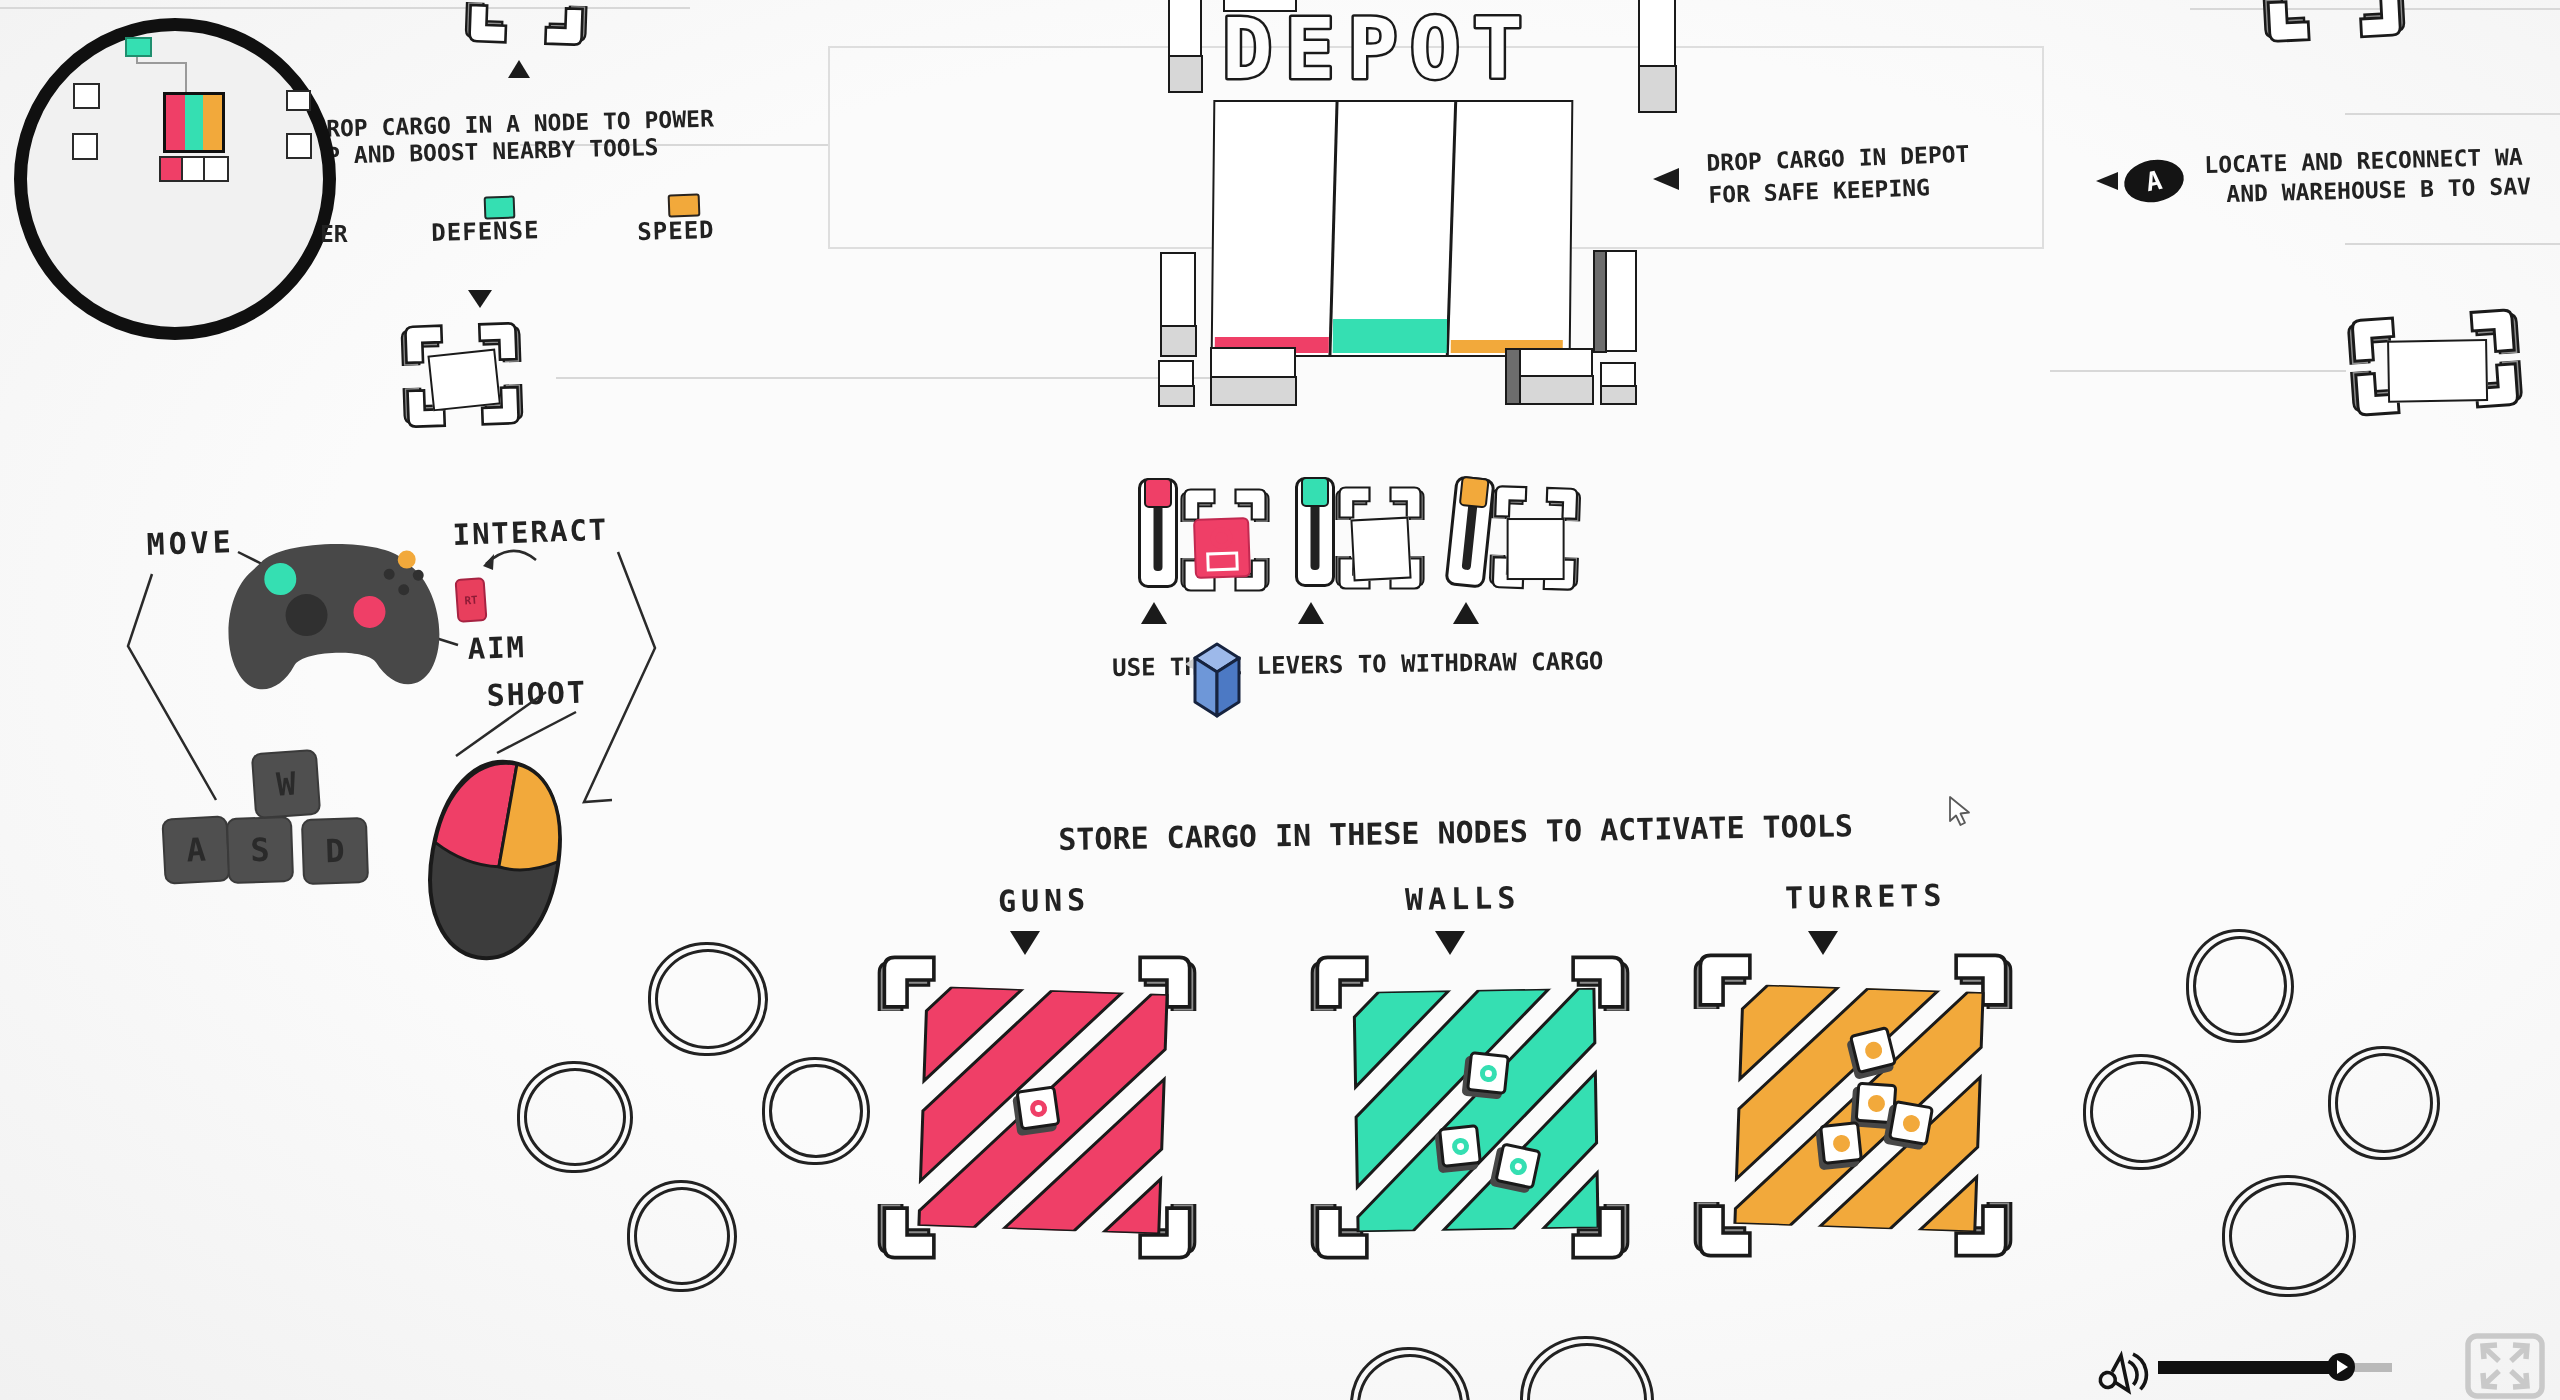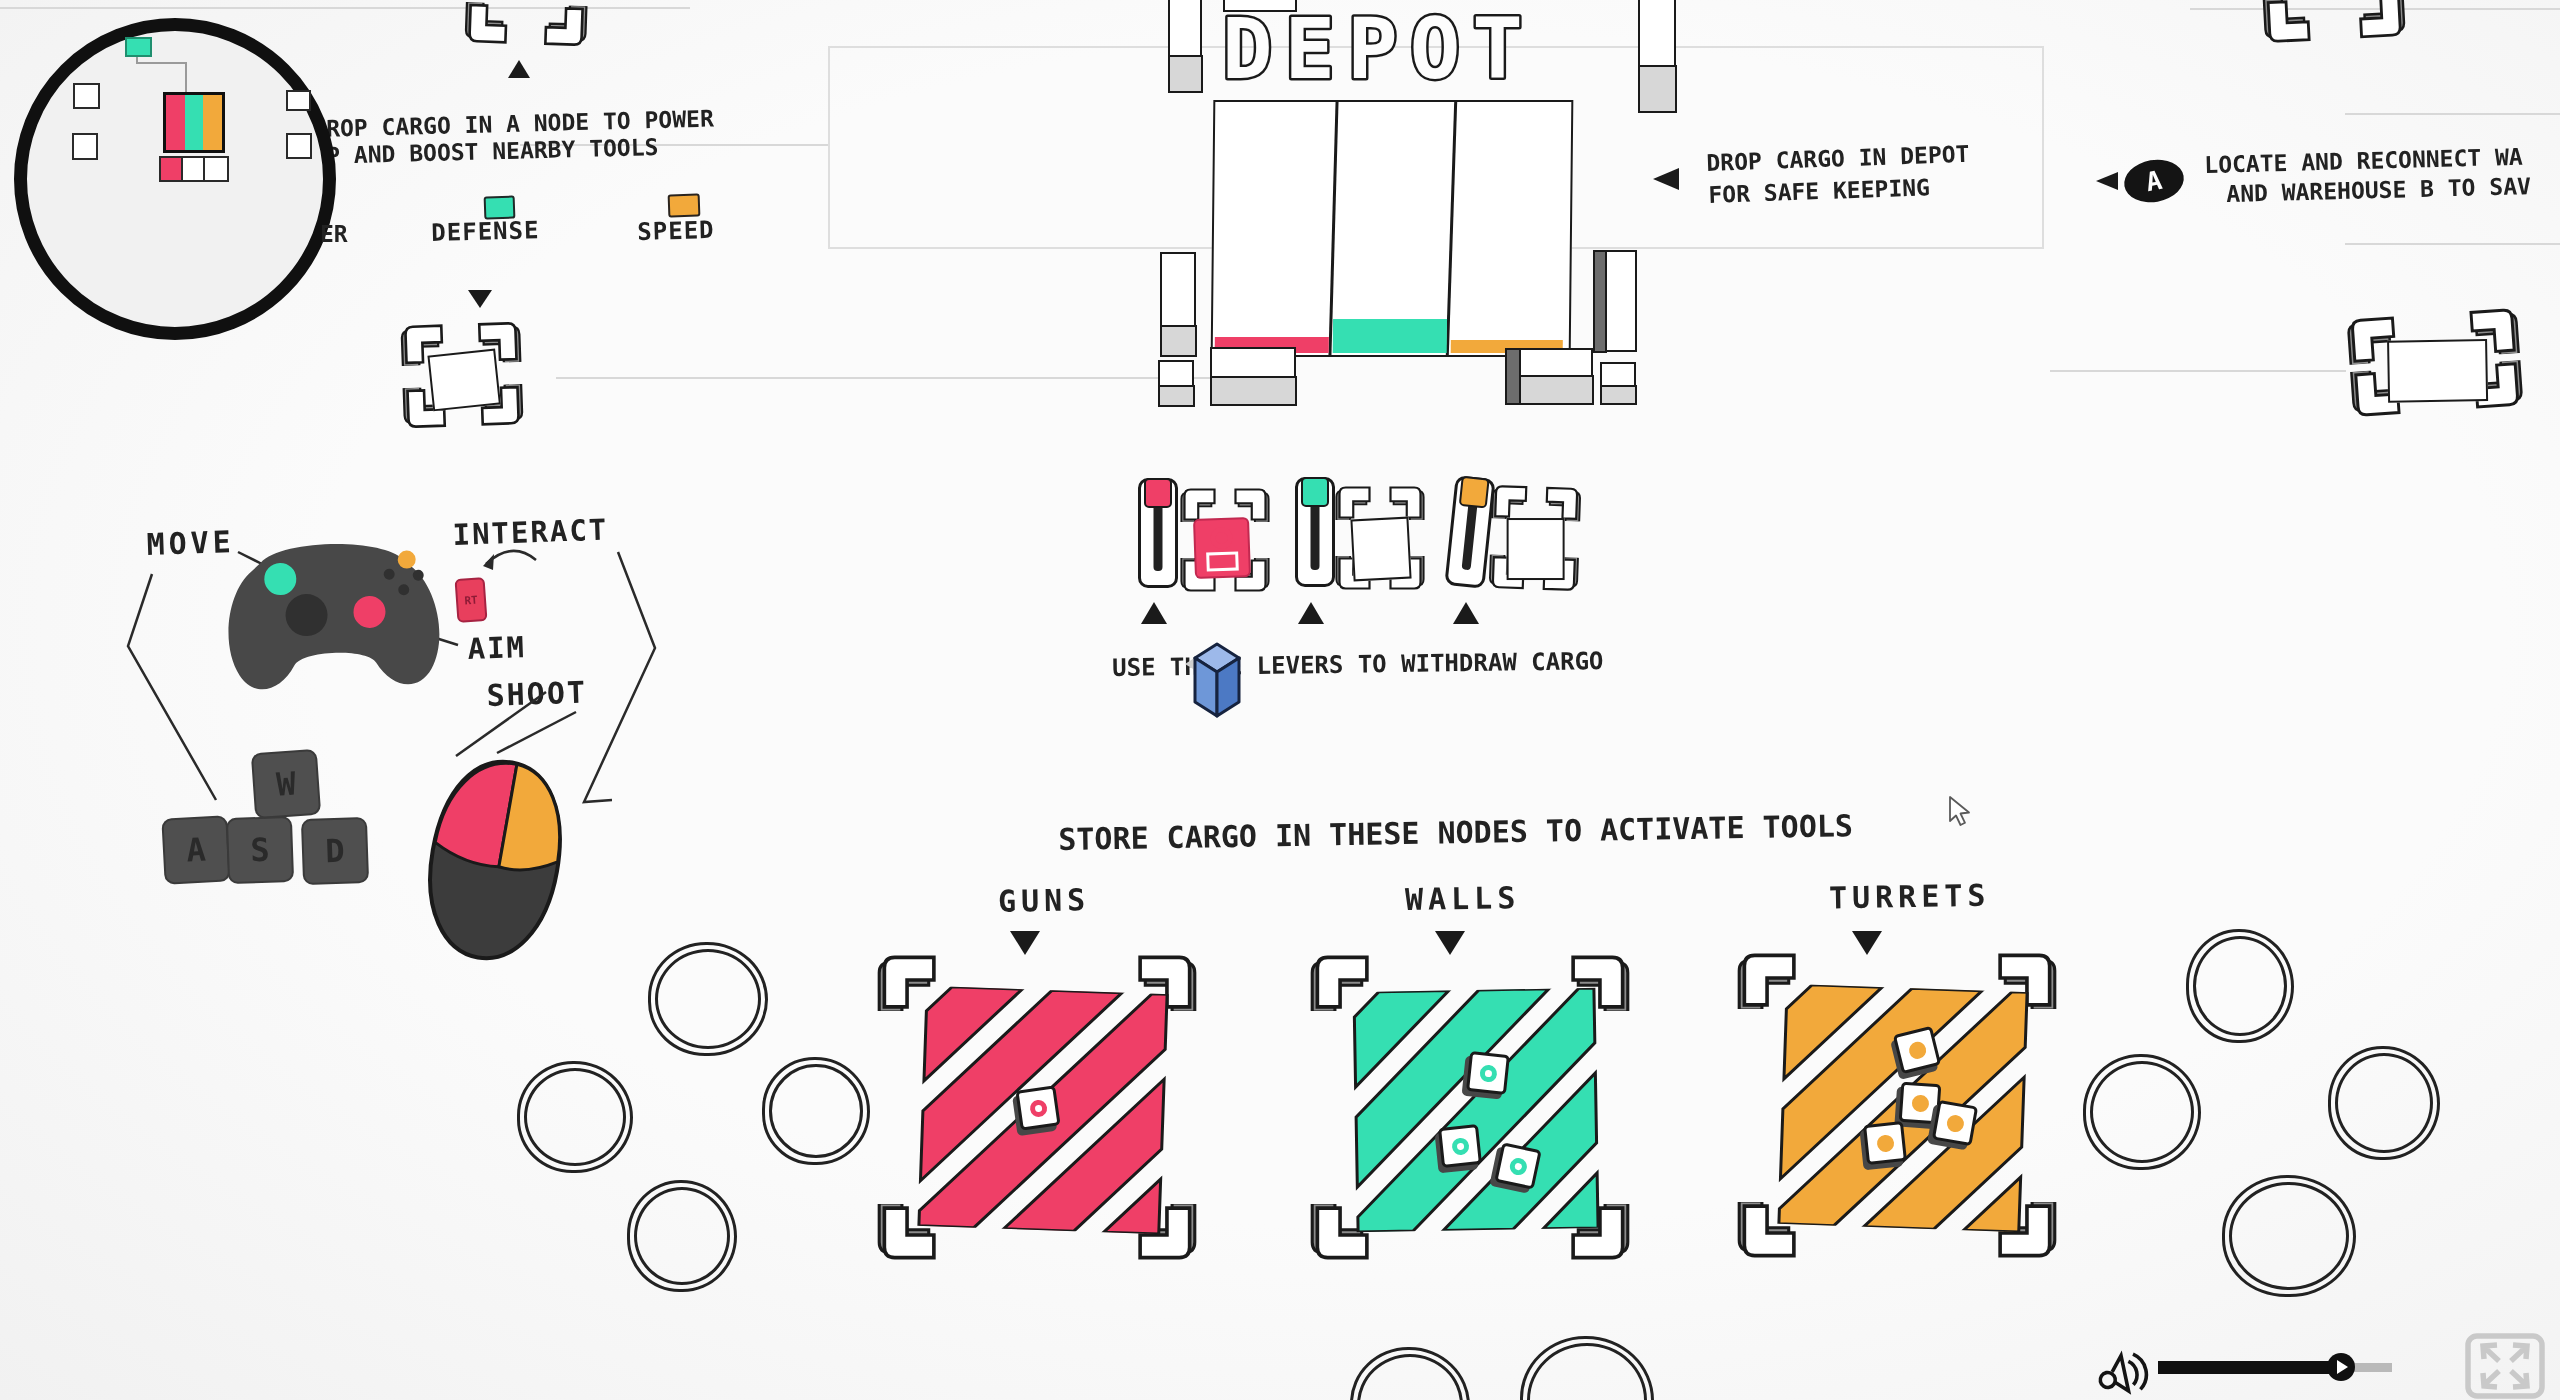--- a/index.html
+++ b/index.html
@@ -427,21 +427,21 @@
         <i></i>
       </div>
     <div class="cube ring" style="left:135px;top:181px;transform:rotate(-6deg);">
         <i></i>
       </div>
     <div class="cube ring" style="left:193px;top:201px;transform:rotate(12deg);">
         <i></i>
       </div>
   </div>
 
-  <div class="zone" style="left:1732px;top:943px;color:#F2A93B;">
+  <div class="zone" style="left:1688px;top:943px;color:#F2A93B;">
     <div class="zone-label" style="left:97px;top:-64px;color:#222;">TURRETS</div>
     <div class="tri-down" style="left:120px;top:-12px;"></div>
     <svg class="br tl">
         <use href="#bracket" xlink:href="#bracket"></use>
       </svg>
     <svg class="br tr">
         <use href="#bracket" xlink:href="#bracket"></use>
       </svg>
     <svg class="br bl">
         <use href="#bracket" xlink:href="#bracket"></use>

